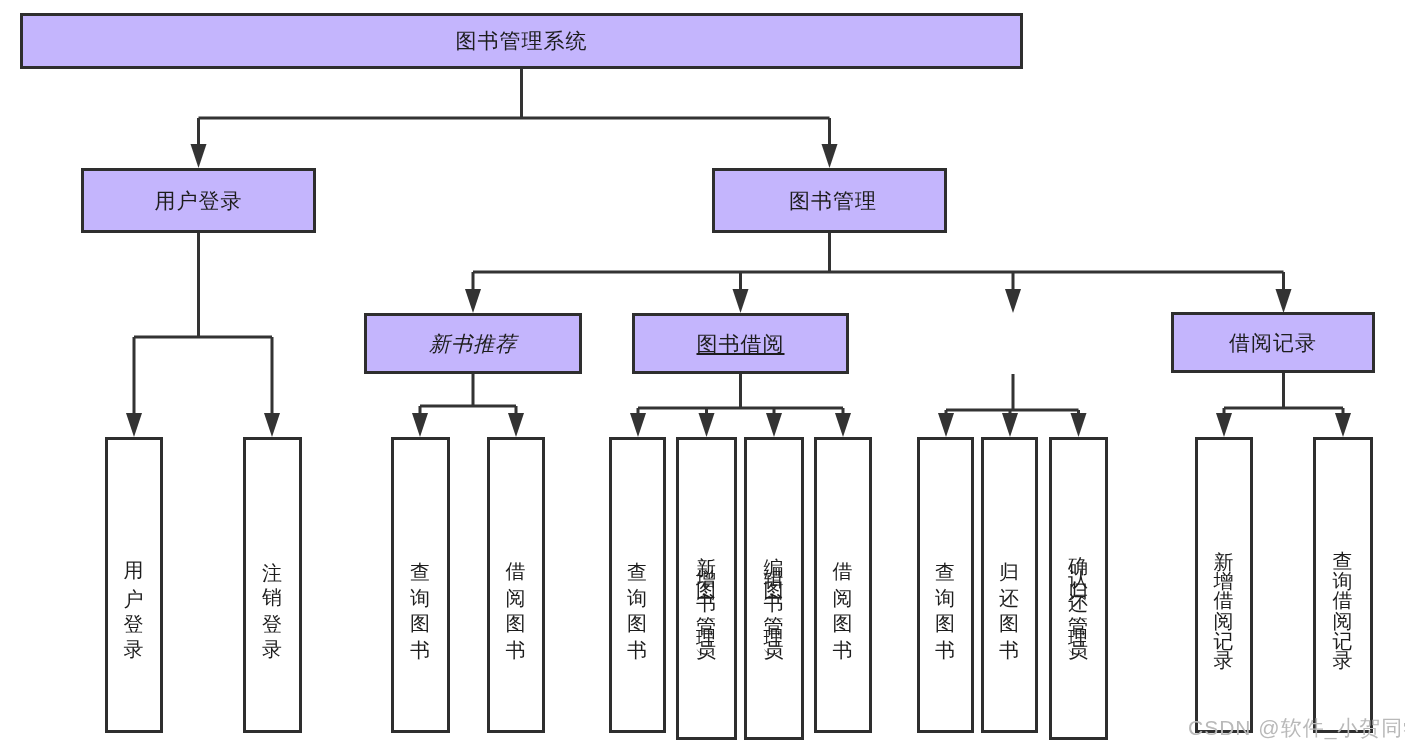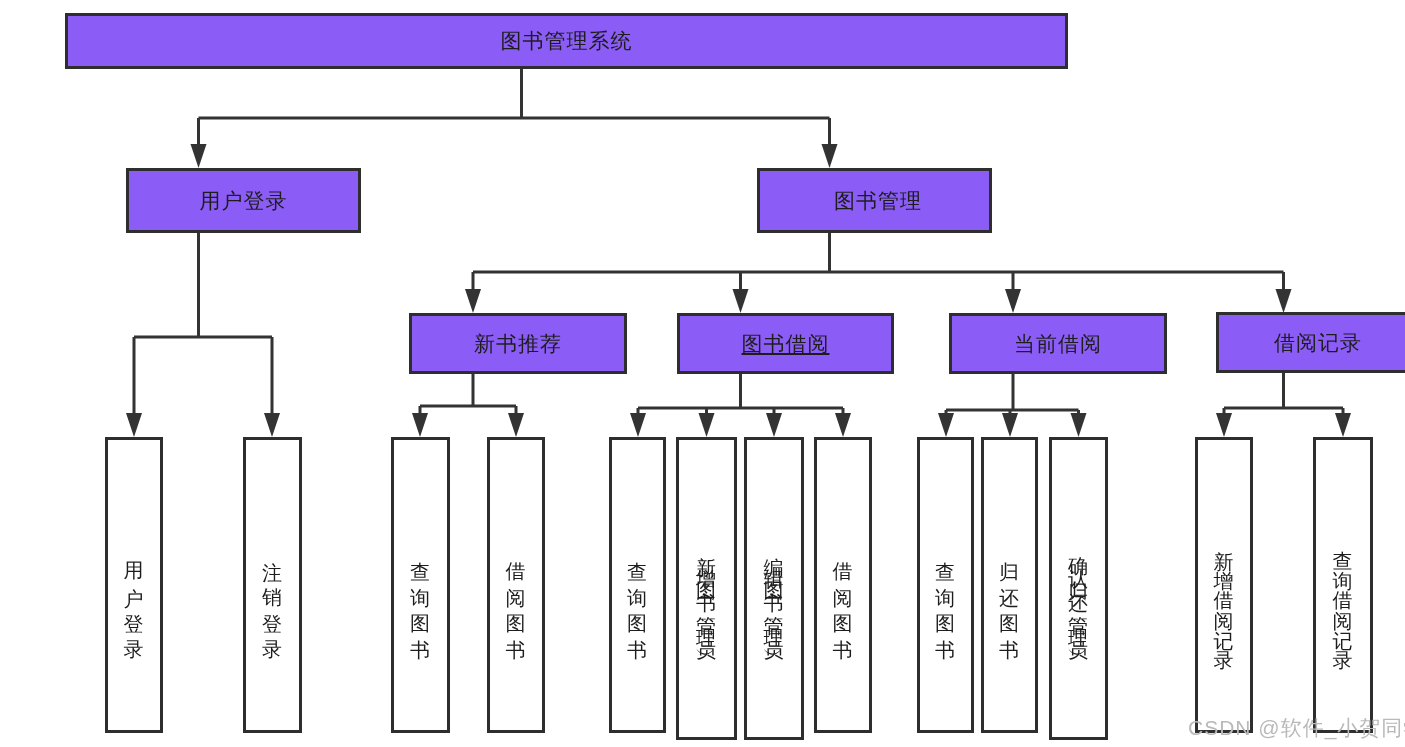--- a/index.html
+++ b/index.html
@@ -5,24 +5,24 @@
   html,body{margin:0;padding:0;}
   body{
     width:1405px;height:747px;position:relative;overflow:hidden;
     background:#ffffff;
     font-family:"Liberation Sans", sans-serif;
     color:#1d1d1d;
   }
   .canvas{position:absolute;inset:0;width:1405px;height:747px;}
   svg.wires{position:absolute;left:0;top:0;z-index:1;}
   .node{
-    position:absolute;z-index:2;background:#8b5cf6;
+    position:absolute;z-index:2;background:#c4b5fd;
     border:3px solid #2e2e2e;box-sizing:border-box;
     display:flex;align-items:center;justify-content:center;
-    font-size:21px;letter-spacing:1px;white-space:nowrap;margin-left:45px;
+    font-size:21px;letter-spacing:1px;white-space:nowrap;
   }
   .leaf{
     position:absolute;z-index:2;background:#ffffff;
     border:3px solid #2e2e2e;box-sizing:border-box;
     display:flex;align-items:center;justify-content:center;
     font-size:20px;
   }
   .vtext{
     writing-mode:vertical-rl;text-orientation:mixed;
     line-height:1;white-space:nowrap;
@@ -92,23 +92,22 @@
       <use href="#ah" transform="translate(1224,437)"></use>
       <use href="#ah" transform="translate(1343,437)"></use>
     </g>
   </svg>
 
   <div class="node" style="left:20px;top:13px;width:1003px;height:56px;">图书管理系统</div>
 
   <div class="node" style="left:81px;top:168px;width:235px;height:65px;">用户登录</div>
   <div class="node" style="left:712px;top:168px;width:235px;height:65px;padding-left:7px;">图书管理</div>
 
-  <div class="node" style="left:364px;top:313px;width:218px;height:61px;">新书推荐</div>
+  <div class="node" style="left:364px;top:313px;width:218px;height:61px;font-style:italic;">新书推荐</div>
   <div class="node" style="left:632px;top:313px;width:217px;height:61px;text-decoration:underline;">图书借阅</div>
-  <div class="node" style="left:904px;top:313px;width:218px;height:61px;">当前借阅</div>
   <div class="node" style="left:1171px;top:312px;width:204px;height:61px;">借阅记录</div>
 
   <div class="leaf" style="left:105px;top:437px;width:58px;height:296px;">
     <span class="vtext ls-lg">用户登录</span>
   </div>
   <div class="leaf" style="left:243px;top:437px;width:59px;height:296px;">
     <span class="vtext ls-lg">注销登录</span>
   </div>
 
   <div class="leaf" style="left:391px;top:437px;width:59px;height:296px;">

